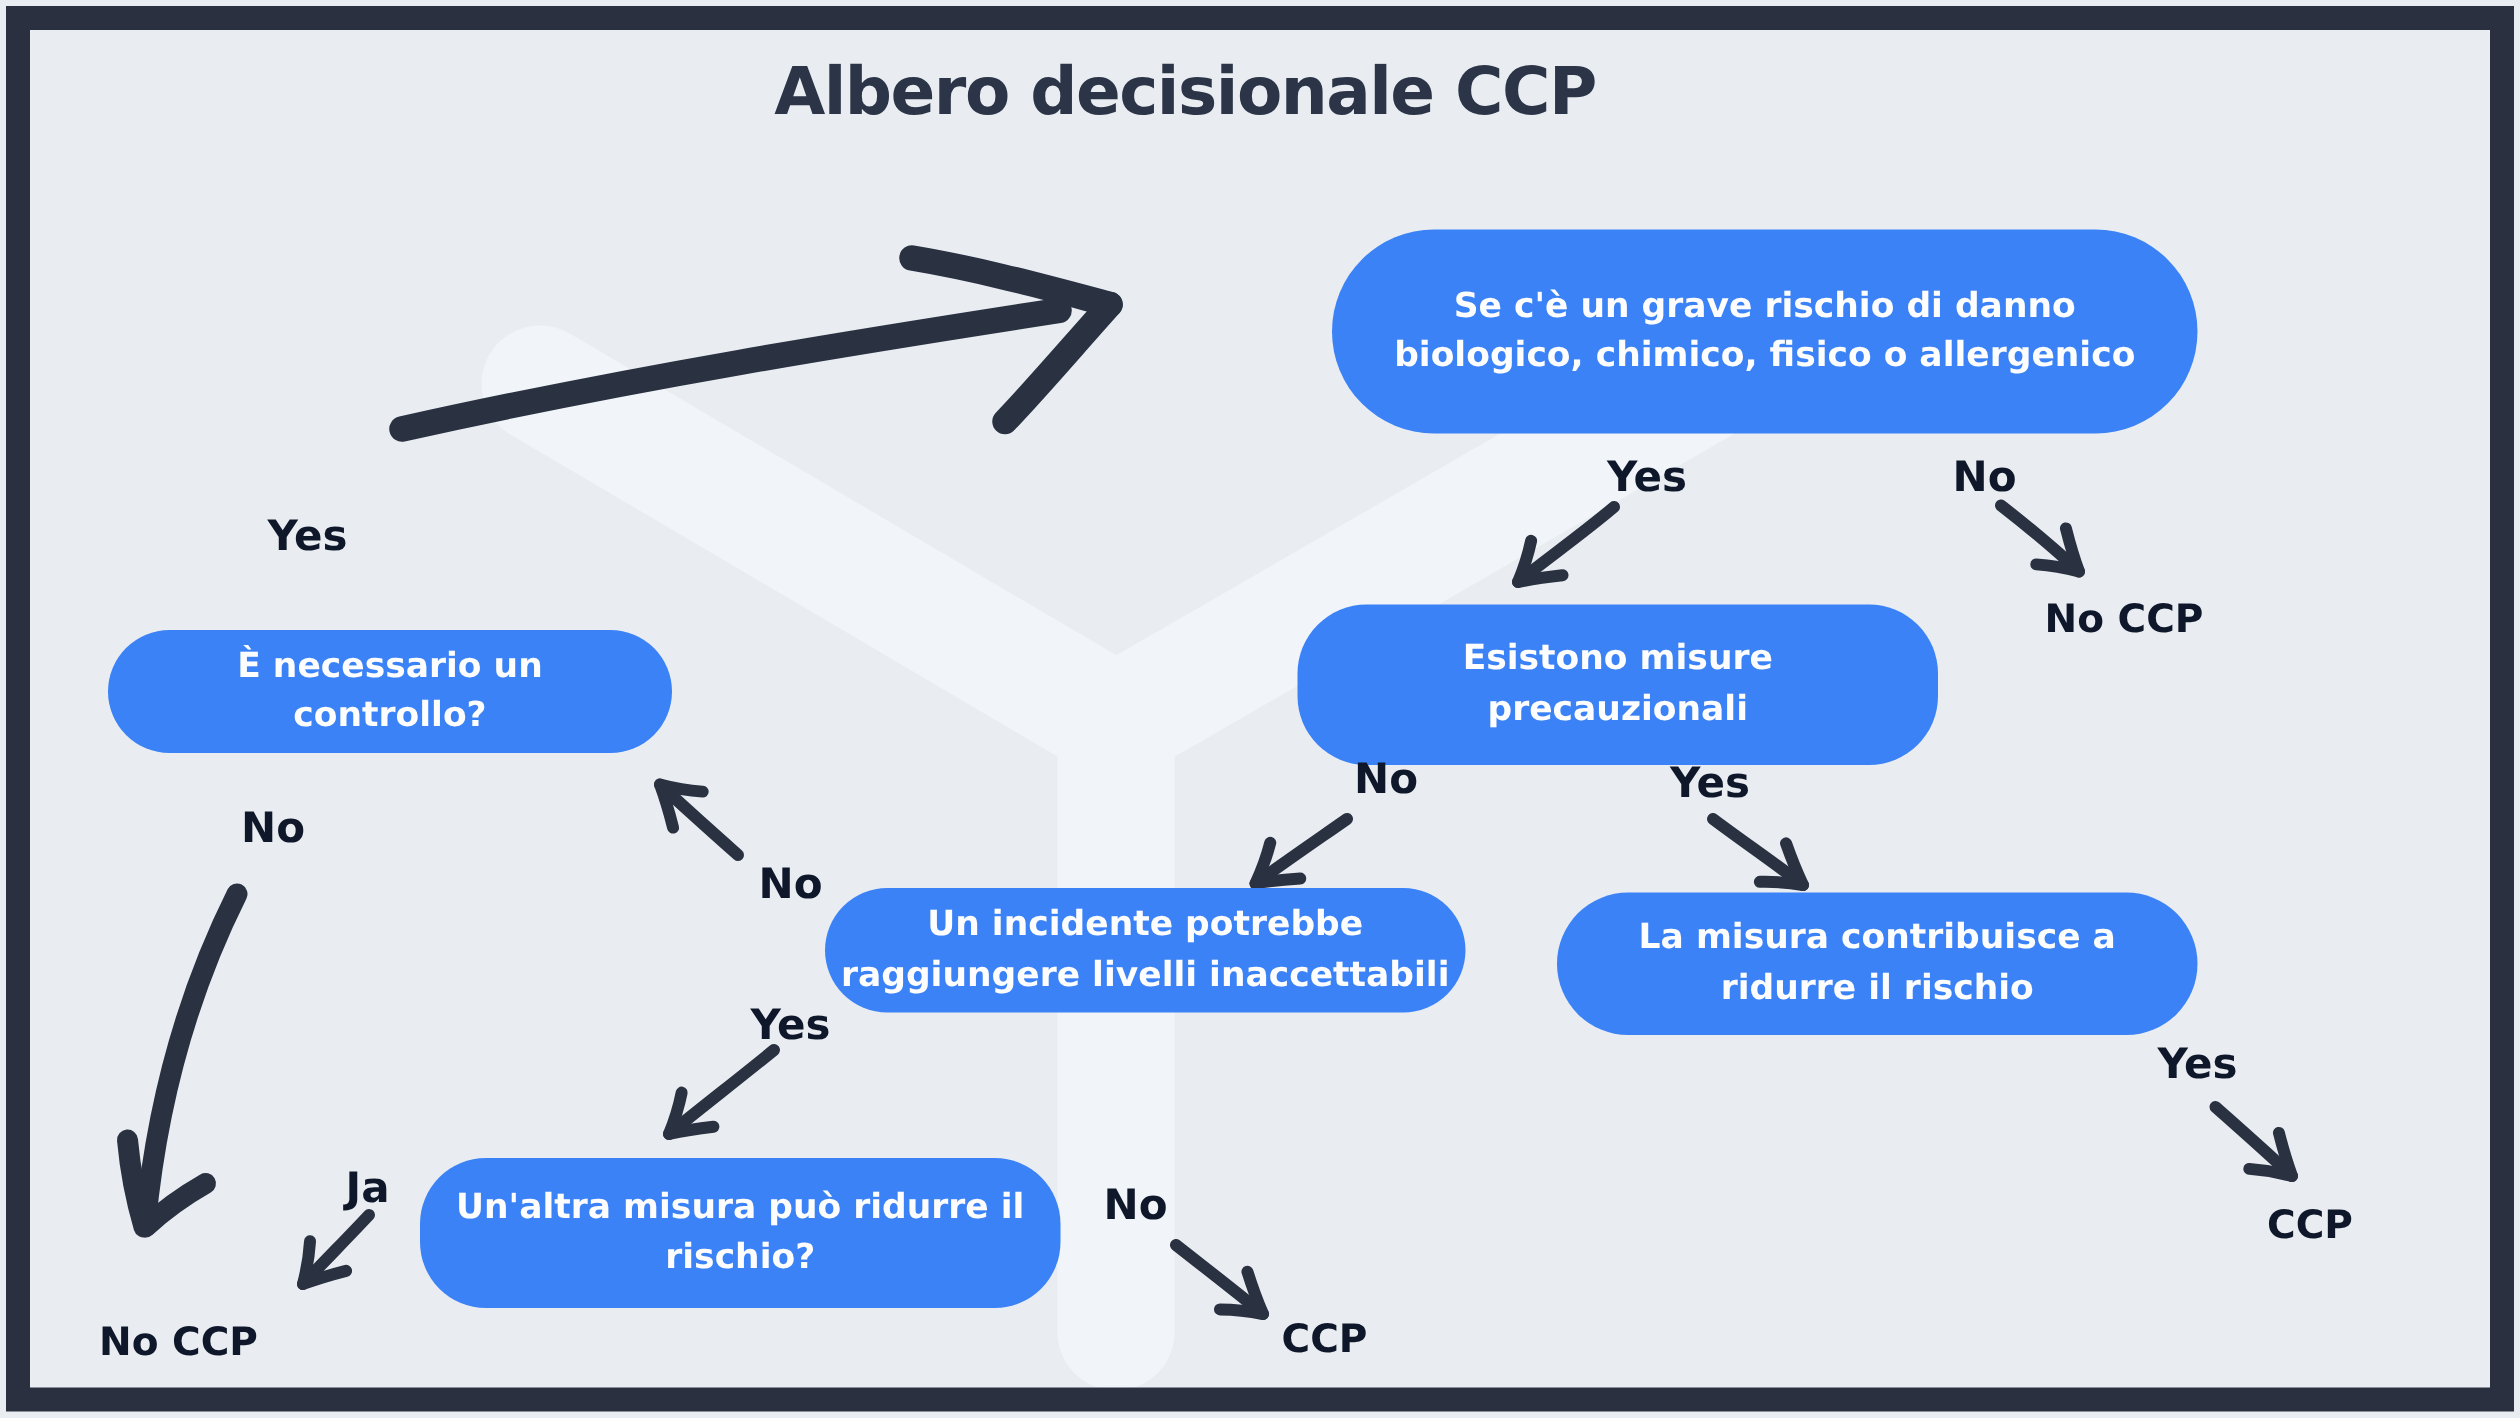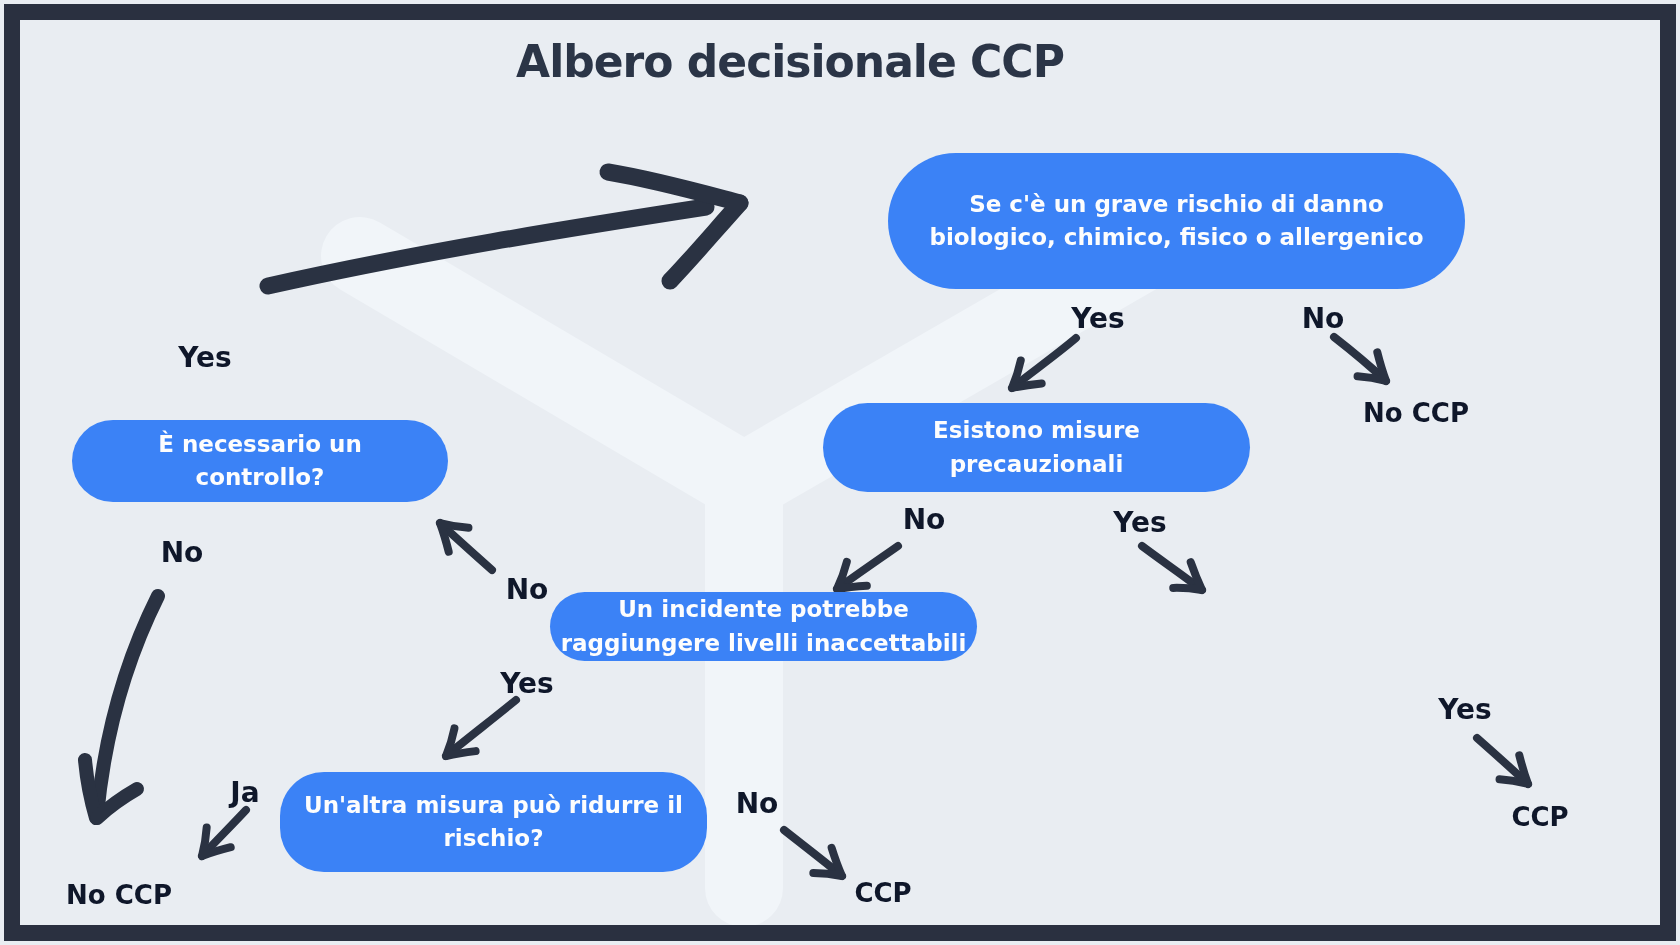--- a/index.html
+++ b/index.html
@@ -71,24 +71,26 @@
       <path marker-end="url(#ah)" d="M246,810 C232,825 216,841 202,856"></path>
       <path marker-end="url(#ah)" d="M784,830 C803,845 824,861 842,876"></path>
       <path marker-end="url(#ah)" d="M1477,738 C1494,753 1512,769 1528,784"></path>
     </g>
   </svg>
 
   <h1 class="title">Albero decisionale CCP</h1>
 
   <div class="node" style="left:888px;top:153px;width:577px;height:136px;border-radius:68px;">Se c'è un grave rischio di danno
 biologico, chimico, fisico o allergenico</div>
-  <div class="node" style="left:823px;top:403px;width:427px;height:89px;border-radius:46px;">Esistono misure
+  <div class="node" style="left:865px;top:403px;width:427px;height:107px;border-radius:46px;">Esistono misure
 precauzionali</div>
-  <div class="node" style="left:550px;top:592px;width:427px;height:69px;border-radius:47px;">Un incidente potrebbe
+  <div class="node" style="left:550px;top:592px;width:427px;height:83px;border-radius:47px;">Un incidente potrebbe
 raggiungere livelli inaccettabili</div>
+  <div class="node" style="left:1038px;top:595px;width:427px;height:95px;border-radius:48px;">La misura contribuisce a
+ridurre il rischio</div>
   <div class="node" style="left:72px;top:420px;width:376px;height:82px;border-radius:41px;">È necessario un
 controllo?</div>
   <div class="node" style="left:280px;top:772px;width:427px;height:100px;border-radius:44px;">Un'altra misura può ridurre il
 rischio?</div>
 
   <div class="edge-label" style="left:1098px;top:318px;">Yes</div>
   <div class="edge-label" style="left:1323px;top:318px;">No</div>
   <div class="edge-label" style="left:924px;top:519px;">No</div>
   <div class="edge-label" style="left:1140px;top:522px;">Yes</div>
   <div class="edge-label" style="left:527px;top:589px;">No</div>

